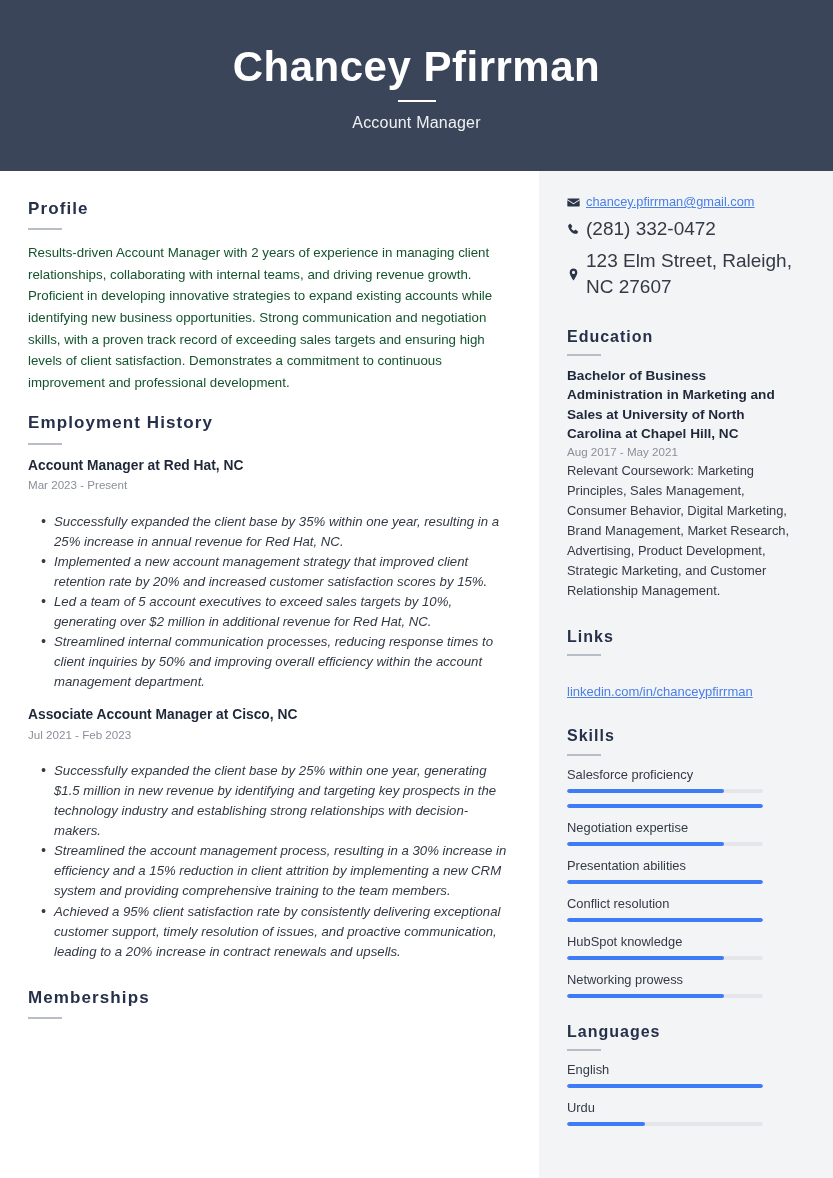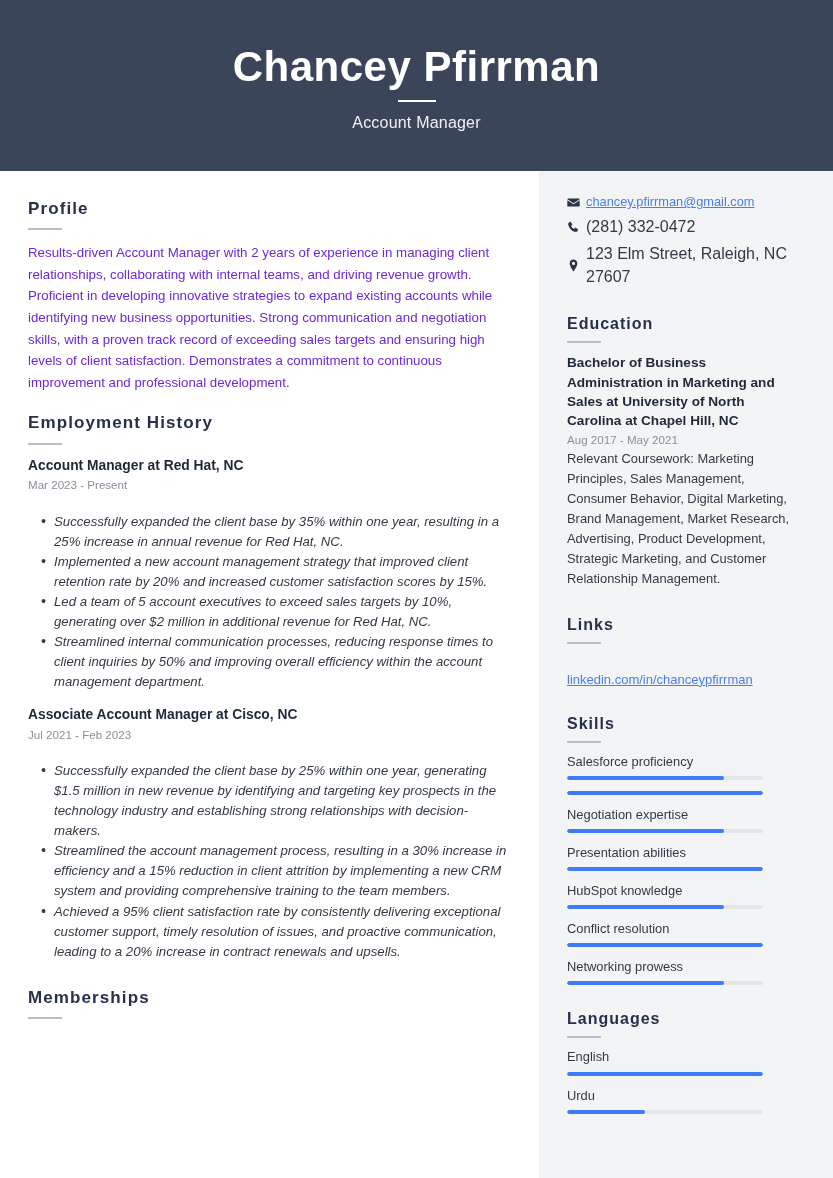--- a/index.html
+++ b/index.html
@@ -68,21 +68,21 @@
     width: 34px;
     height: 2px;
     background: #b9bdc7;
     margin: 9px 0 12px 0;
   }
   .side .section-title { font-size: 16px; letter-spacing: 1px; }
   .side .section-rule { margin: 8px 0 10px 0; }
 
   
   .profile-text {
-    color: #6d28d9;
+    color: #14532d;
     font-size: 13.3px;
     line-height: 1.62;
   }
 
   .entry { margin-bottom: 14px; }
   .entry-title {
     color: #1f2839;
     font-size: 13.8px;
     font-weight: 700;
     line-height: 1.35;
@@ -136,21 +136,21 @@
     width: 19px;
     flex: 0 0 19px;
     display: flex;
     align-items: center;
     justify-content: flex-start;
     color: #2c3547;
   }
   .contact-icon svg { display: block; }
   .contact-text {
     color: #333a45;
-    font-size: 16px;
+    font-size: 19px;
     line-height: 1.4;
   }
   .contact-link {
     color: #4a7fe8;
     font-size: 12.8px;
     text-decoration: underline;
     line-height: 1.4;
   }
 
   
@@ -322,29 +322,29 @@
                 <div class="skill-fill" style="width: 80%; background: rgb(61, 123, 247);"></div>
               </div>
             </div>
             <div class="skill-row">
               <div class="skill-label">Presentation abilities</div>
               <div class="skill-track">
                 <div class="skill-fill" style="width: 100%; background: rgb(61, 123, 247);"></div>
               </div>
             </div>
             <div class="skill-row">
+              <div class="skill-label">Conflict resolution</div>
+              <div class="skill-track">
+                <div class="skill-fill" style="width: 100%; background: rgb(61, 123, 247);"></div>
+              </div>
+            </div>
+            <div class="skill-row">
               <div class="skill-label">HubSpot knowledge</div>
               <div class="skill-track">
                 <div class="skill-fill" style="width: 80%; background: rgb(61, 123, 247);"></div>
-              </div>
-            </div>
-            <div class="skill-row">
-              <div class="skill-label">Conflict resolution</div>
-              <div class="skill-track">
-                <div class="skill-fill" style="width: 100%; background: rgb(61, 123, 247);"></div>
               </div>
             </div>
             <div class="skill-row">
               <div class="skill-label">Networking prowess</div>
               <div class="skill-track">
                 <div class="skill-fill" style="width: 80%; background: rgb(61, 123, 247);"></div>
               </div>
             </div>
           </div>
       </div>

